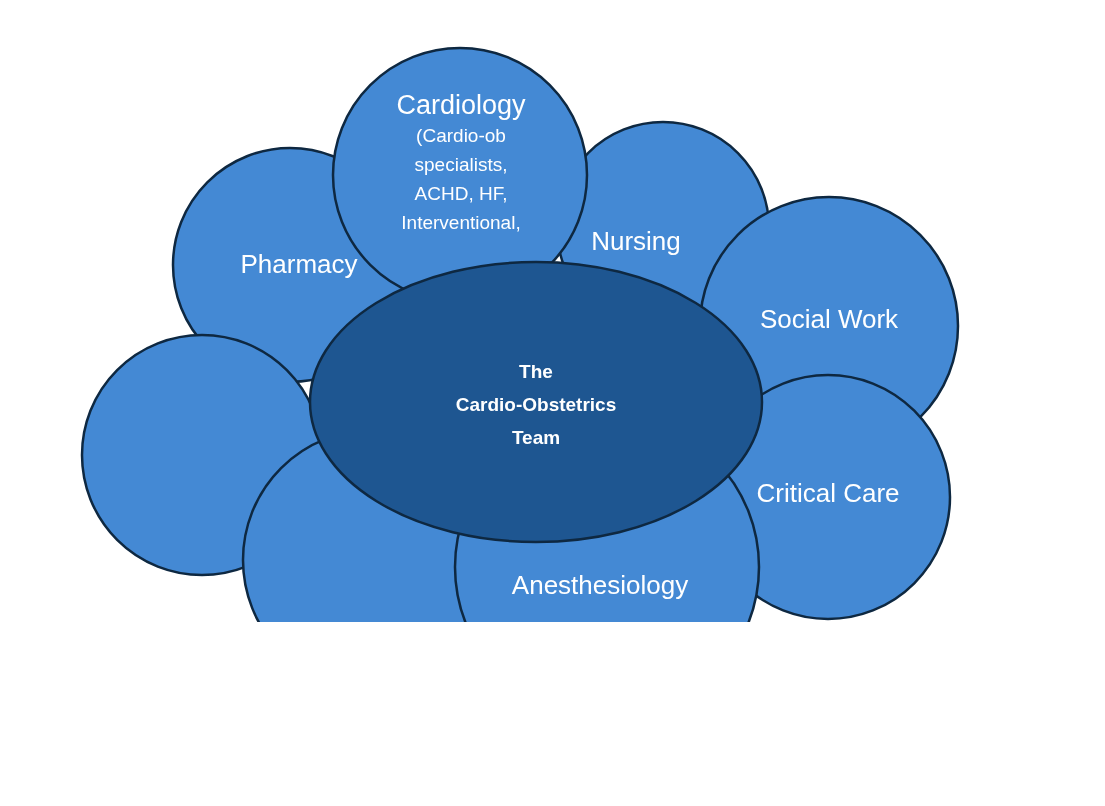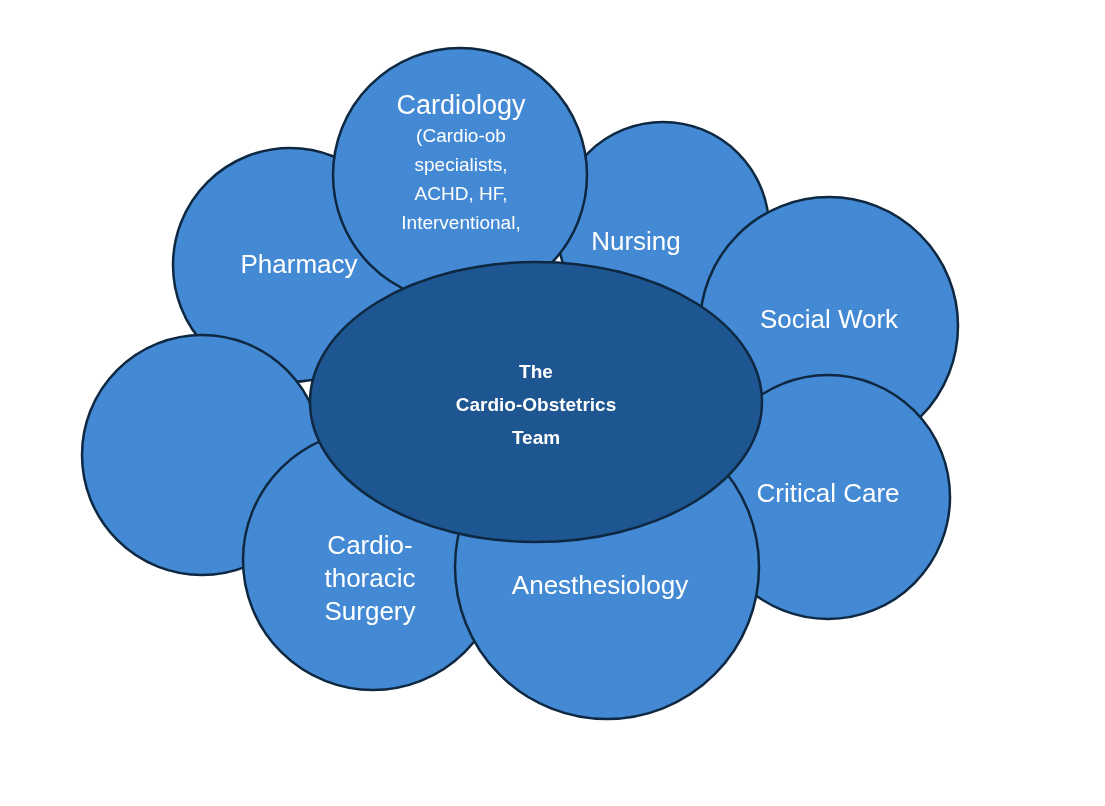--- a/index.html
+++ b/index.html
@@ -4,21 +4,21 @@
 <style>
   html, body {
     margin: 0;
     padding: 0;
     background: #FFFFFF;
     font-family: "Liberation Sans", sans-serif;
   }
   .canvas {
     position: relative;
     width: 1105px;
-    height: 806px;
+    height: 622px;
     background: #FFFFFF;
     overflow: hidden;
   }
   .diagram-svg {
     position: absolute;
     left: 0;
     top: 0;
   }
   .node-circle {
     stroke: #0E2841;
@@ -85,25 +85,20 @@
 
   <div class="label" style="left:829px; top:319px">
     <span class="line">Social Work</span>
   </div>
 
   <div class="label" style="left:828px; top:493px">
     <span class="line">Critical Care</span>
   </div>
 
 
-  <div class="label label-ct" style="left:370px; top:578px">
-    <span class="line">Cardio-</span>
-    <span class="line">thoracic</span>
-    <span class="line">Surgery</span>
-  </div>
 
   <div class="label" style="left:600px; top:585px">
     <span class="line">Anesthesiology</span>
   </div>
 
   <div class="label label-center" style="left:536px; top:404px">
     <span class="line">The</span>
     <span class="line">Cardio-Obstetrics</span>
     <span class="line">Team</span>
   </div>

